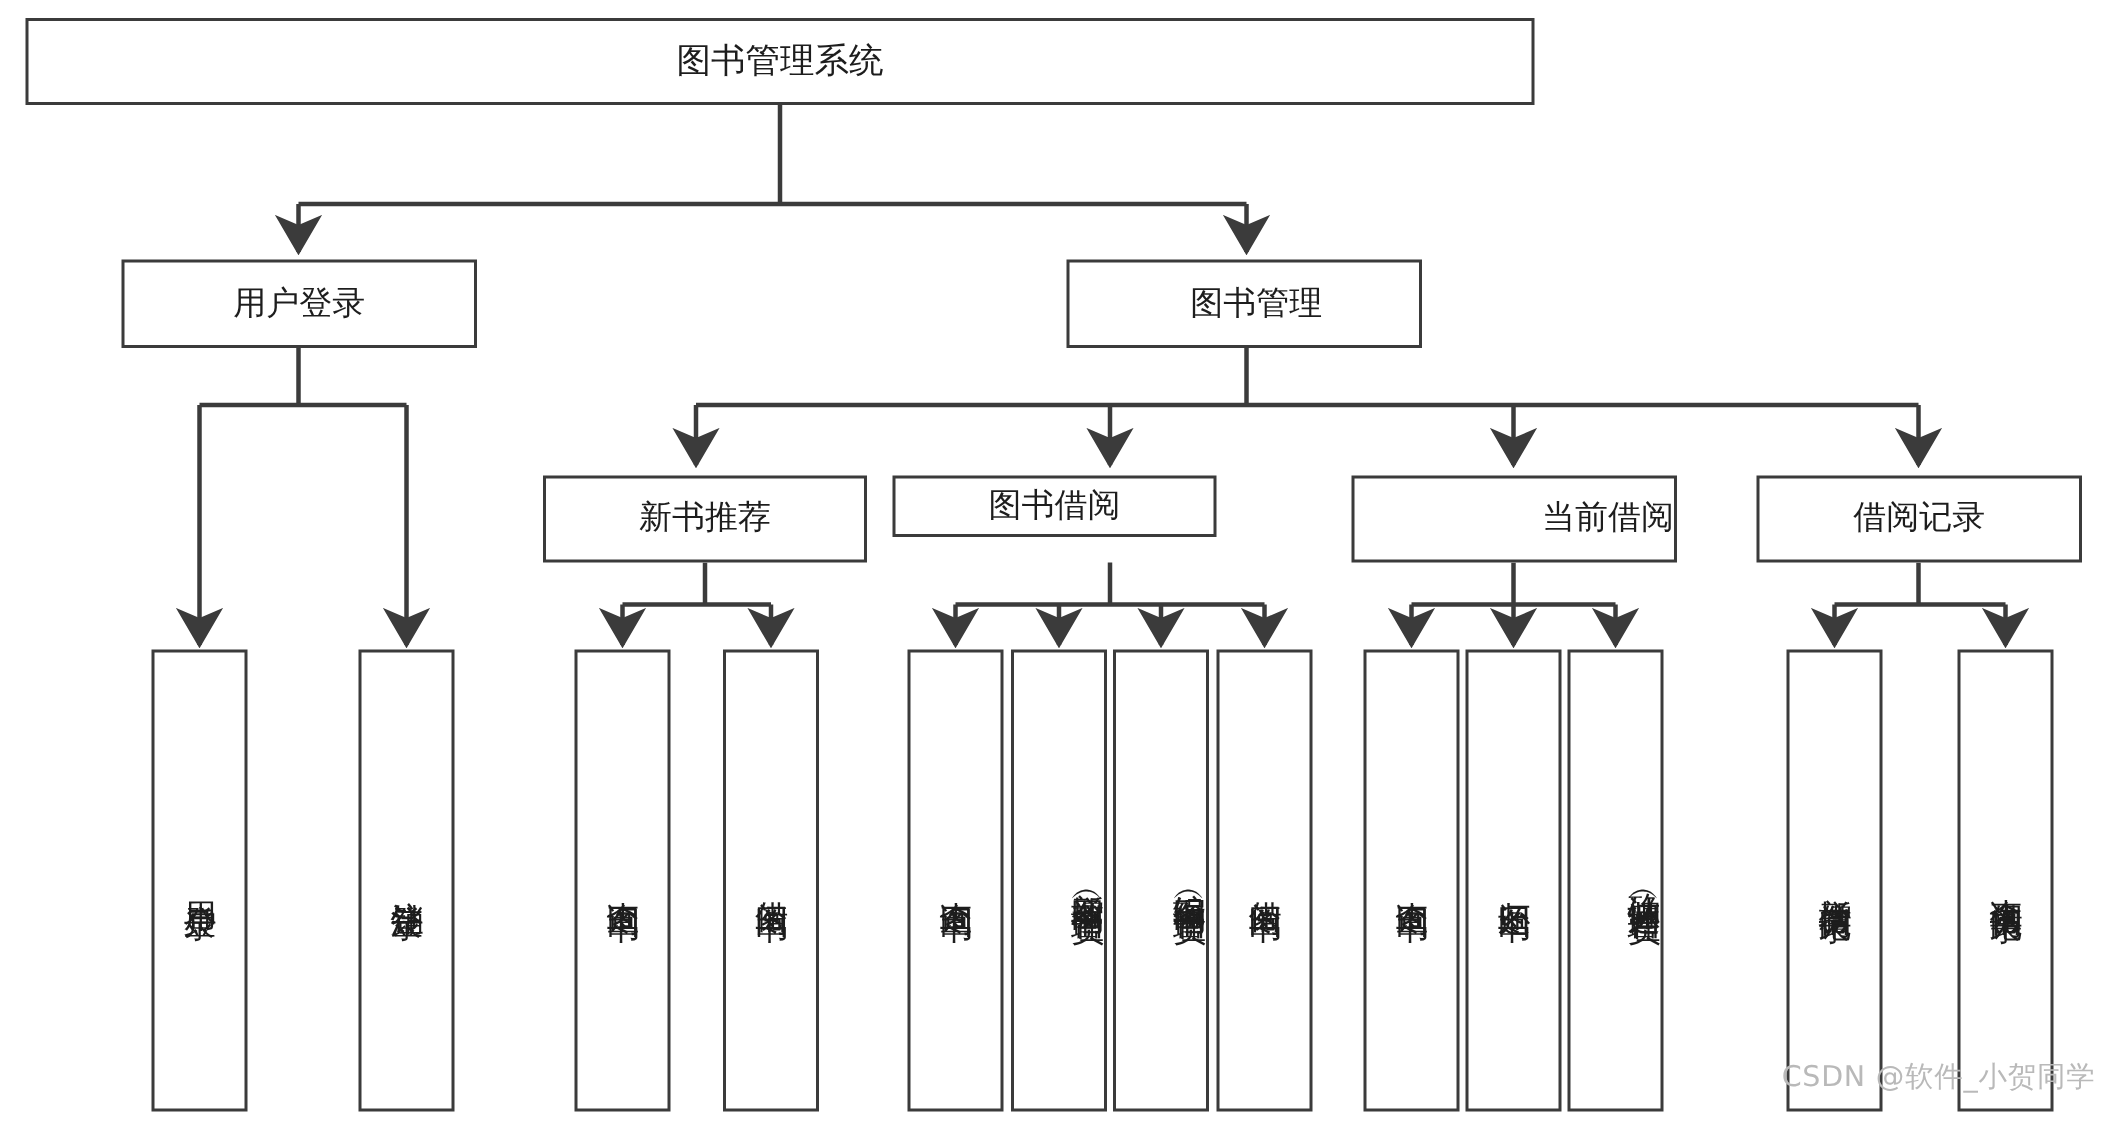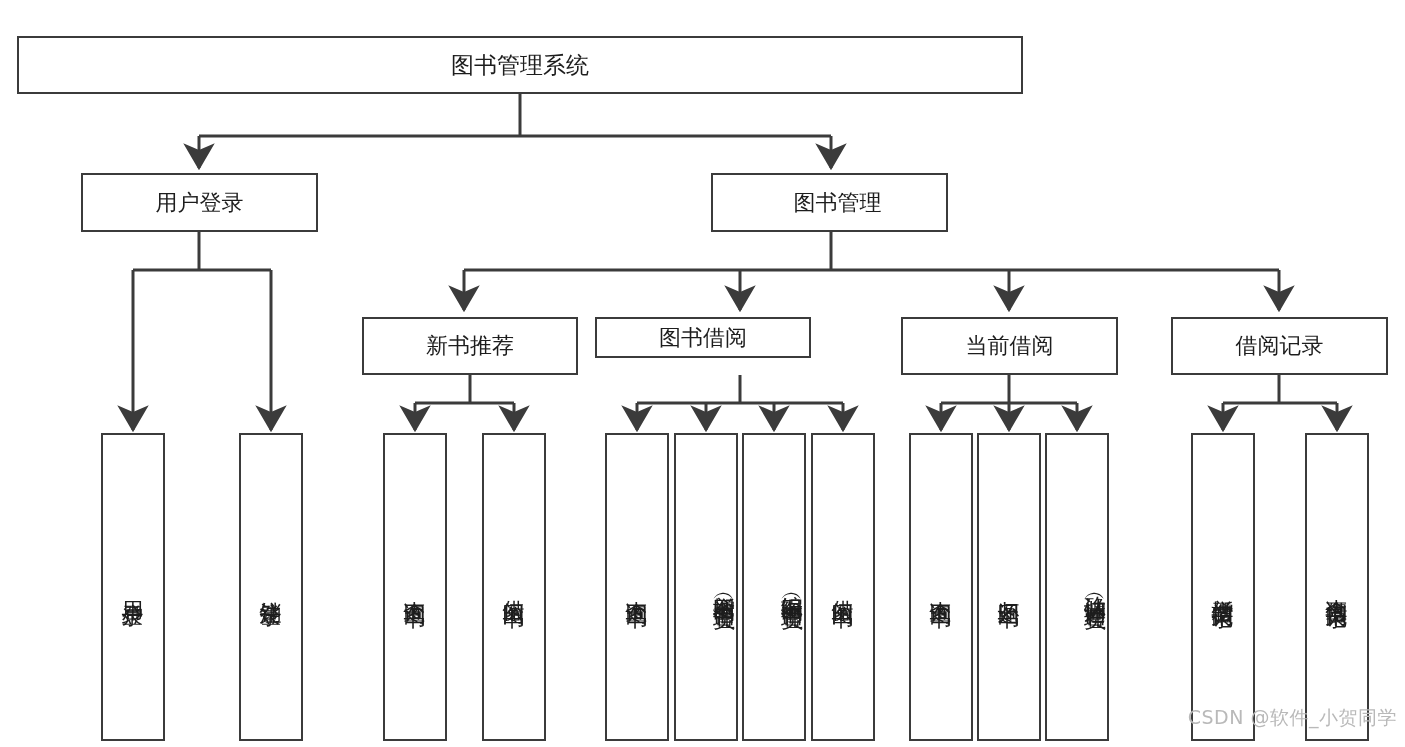--- a/index.html
+++ b/index.html
@@ -116,38 +116,38 @@
       <path d="M 1009 403 L 1009 430" marker-end="url(#arrow)"></path>
       <path d="M 1077 403 L 1077 430" marker-end="url(#arrow)"></path>
 
       <path d="M 1279 375 L 1279 403"></path>
       <path d="M 1223 403 L 1337 403"></path>
       <path d="M 1223 403 L 1223 430" marker-end="url(#arrow)"></path>
       <path d="M 1337 403 L 1337 430" marker-end="url(#arrow)"></path>
     </g>
   </svg>
 
-  <div class="node node-root" style="left:17px; top:12px; width:1006px; height:58px;margin-top:24px;">
+  <div class="node node-root" style="left:17px; top:12px; width:1006px; height:58px;">
     <span>图书管理系统</span>
   </div>
 
   <div class="node node-branch" style="left:81px; top:173px; width:237px; height:59px;">
     <span>用户登录</span>
   </div>
   <div class="node node-branch" style="left:711px; top:173px; width:237px; height:59px;padding-left:16px;">
     <span>图书管理</span>
   </div>
 
   <div class="node node-branch" style="left:362px; top:317px; width:216px; height:58px;">
     <span>新书推荐</span>
   </div>
   <div class="node node-branch" style="left:595px; top:317px; width:216px; height:41px;">
     <span>图书借阅</span>
   </div>
-  <div class="node node-branch" style="left:901px; top:317px; width:217px; height:58px;">
+  <div class="node node-branch" style="left:901px; top:317px; width:217px; height:58px;justify-content:flex-end;">
     <span>当前借阅</span>
   </div>
   <div class="node node-branch" style="left:1171px; top:317px; width:217px; height:58px;">
     <span>借阅记录</span>
   </div>
 
   <div class="node node-leaf" style="left:101px; top:433px; width:64px; height:308px;">
     <span class="leaf-text">用户登录</span>
   </div>
   <div class="node node-leaf" style="left:239px; top:433px; width:64px; height:308px;">

